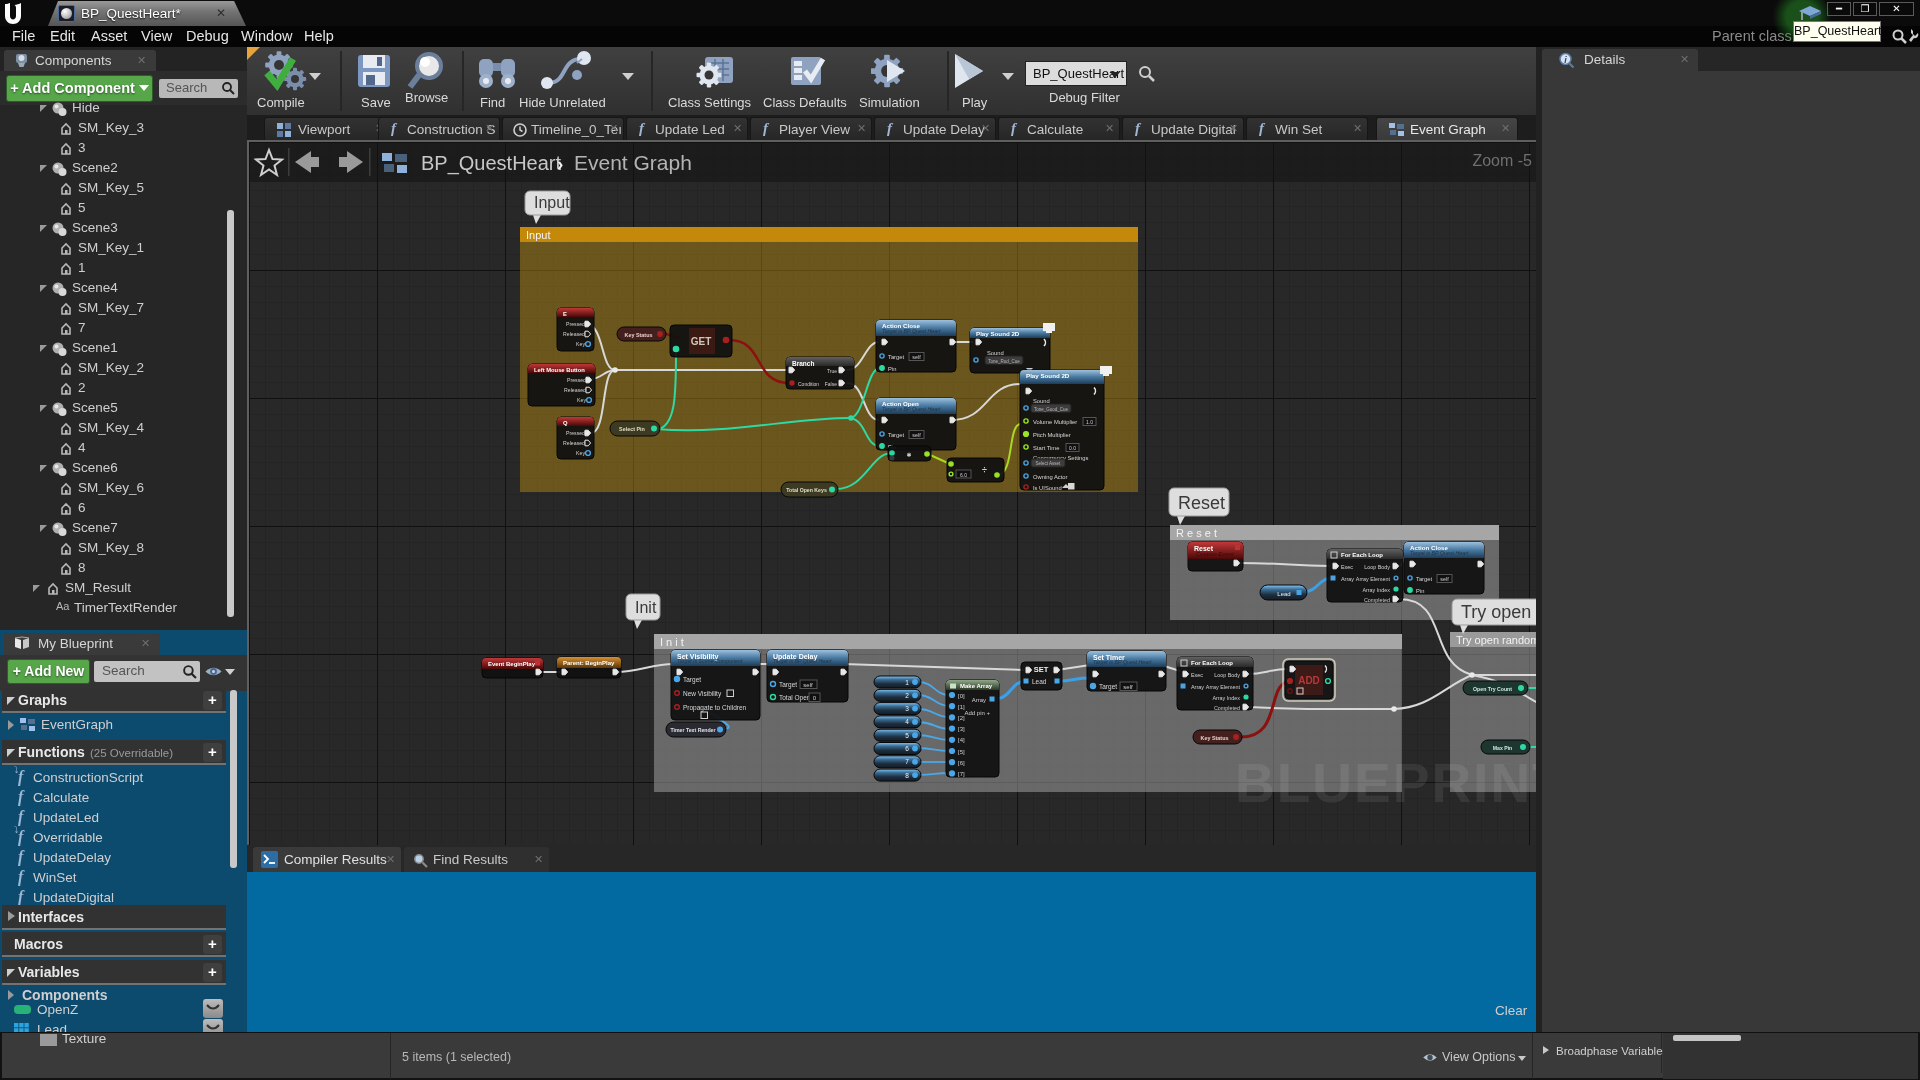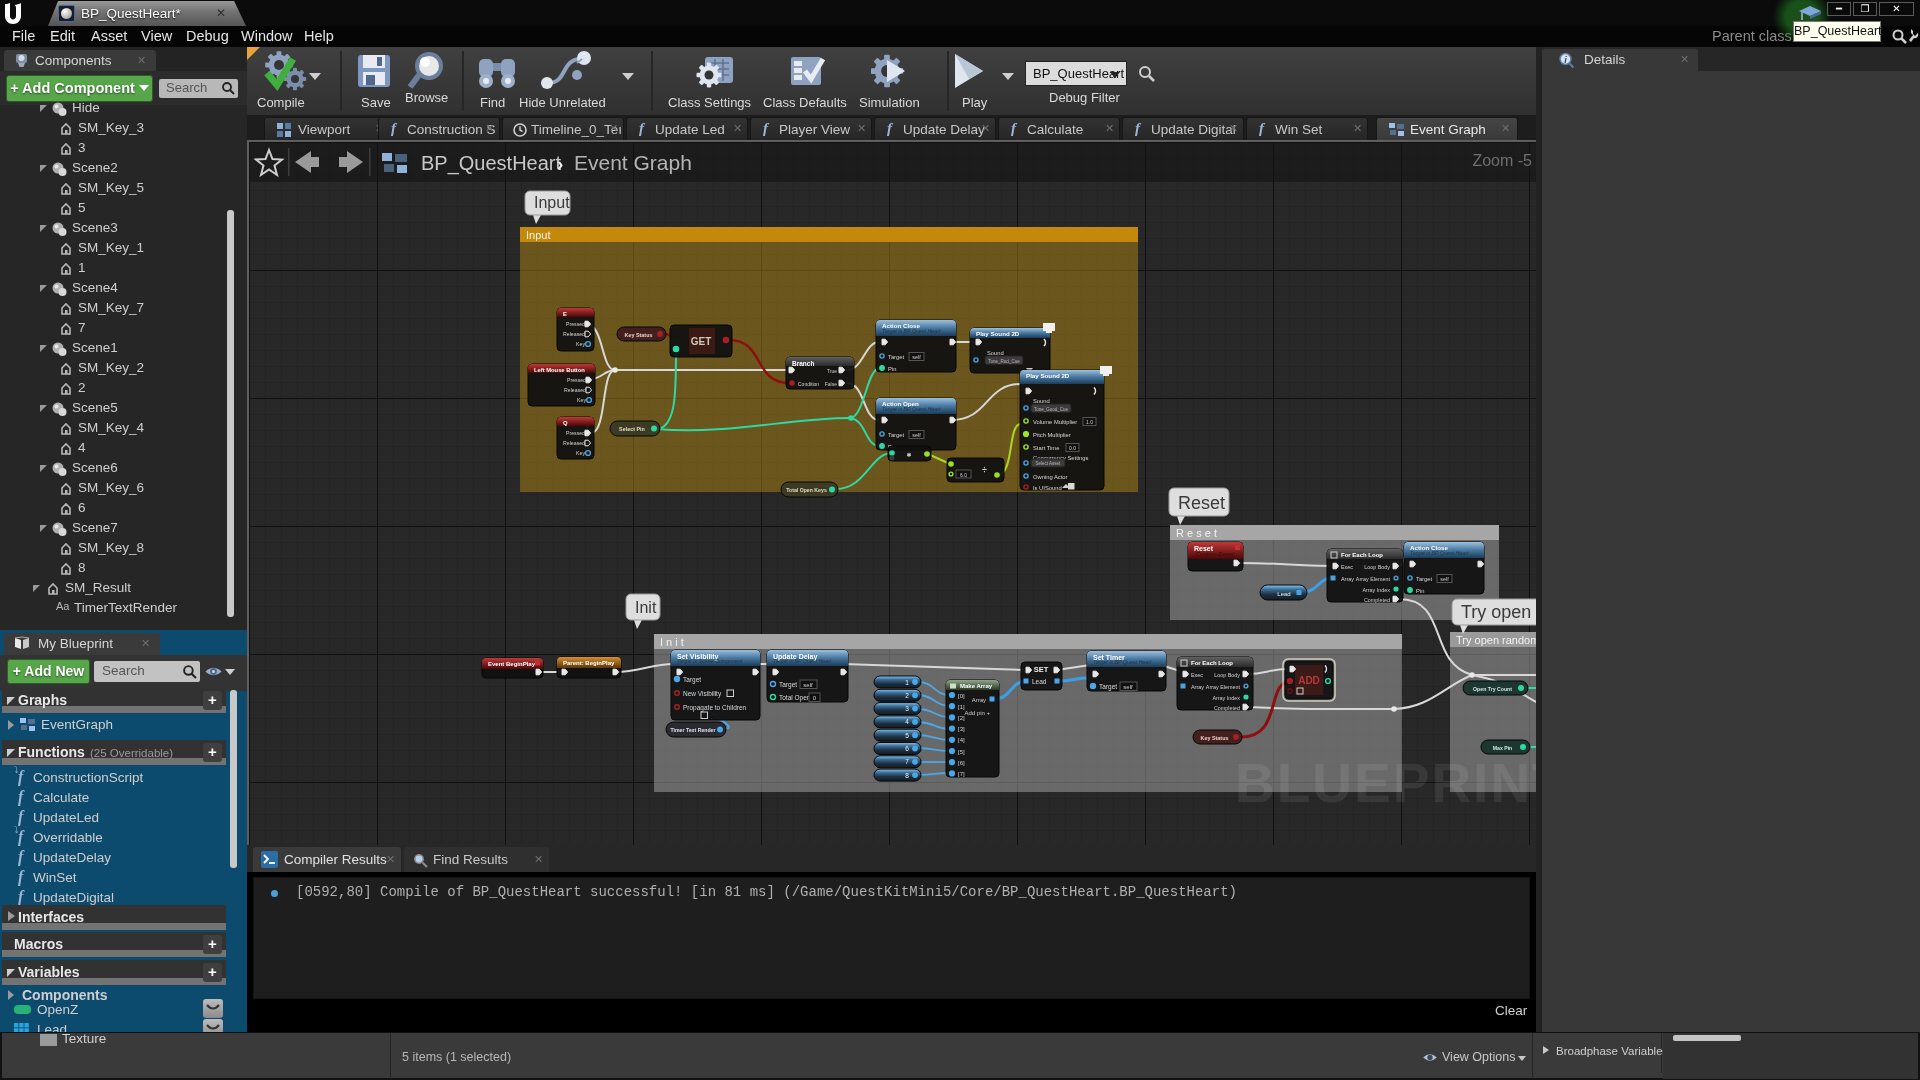--- a/index.html
+++ b/index.html
@@ -33,27 +33,27 @@
 .gtab .gx{position:absolute;top:4px;font-size:11px;color:#6f6f6f}
 .gtab .fic{position:absolute;top:2px;font-family:"Liberation Serif",serif;font-style:italic;font-weight:bold;font-size:15px;color:#9fb6d4}
 .gtab .tt{position:absolute;top:4px;white-space:nowrap}
 
 #graphwrap{left:247px;top:140px;width:1289px;height:705px;background:#282828;border-top:2px solid #5f5f5f;border-left:2px solid #5f5f5f;border-right:2px solid #5f5f5f;border-bottom:1px solid #4a4a4a}
 
 #comp{left:0;top:71px;width:247px;height:559px;background:#2c2c2c}
 #comptab{left:0;top:47px;width:247px;height:24px;background:#232323}
 #myblue{left:0;top:630px;width:247px;height:402px;background:#0c4a6e}
 
-#compiler{left:247px;top:845px;width:1289px;height:187px;background:#000000}
+#compiler{left:247px;top:845px;width:1289px;height:187px;background:#0369a1}
 #details{left:1542px;top:47px;width:378px;height:985px;background:#383838}
 #bottomstrip{left:2px;top:1032px;width:1916px;height:46px;background:#3a3a3a;border-top:1px solid #101010}
 .hdr{font-weight:bold;color:#e8e8e8}
 .treerow{position:absolute;color:#cfcfcf;font-size:13.5px;white-space:nowrap}
 .plus{position:absolute;width:19px;height:19px;background:#3f3f3f;border-radius:3px;color:#fff;font-weight:bold;text-align:center;line-height:18px;font-size:15px}
-.sechdr{position:absolute;left:2px;width:224px;height:25px;background:#323232;border-bottom:7px solid #737373}
+.sechdr{position:absolute;left:2px;width:224px;height:25px;background:#323232;border-bottom:2px solid #737373}
 </style></head>
 <body>
 <div id="root">
 
   <div class="abs" id="titlebar"></div>
   <svg class="abs" style="left:3px;top:3px" width="20" height="21" viewBox="0 0 20 21">
       <path d="M2 1 C4 1 6 0.5 7 0 L7 13 C7 15 8.5 16.5 10 16.5 C11.5 16.5 13 15 13 13 L13 5 C13 3.5 12.5 2.5 11.5 2 C13.5 1.8 16.5 1 18 0 L18 13 C18 17.5 14.5 21 10 21 C5.5 21 2 17.5 2 13 Z" fill="#ffffff"></path>
     </svg>
   <div class="abs" id="doctab">
       <span class="ticon">
@@ -1140,24 +1140,20 @@
     <span style="position:absolute;left:133px;top:6px;font-size:11px;color:#6f6f6f">✕</span>
   </div>
   <div class="abs" style="left:157px;top:2px;width:145px;height:25px;background:#2f2f2f;border-radius:3px 3px 0 0">
     <svg style="position:absolute;left:9px;top:6px" width="15" height="15" viewBox="0 0 15 15">
           <circle cx="6" cy="6" r="4.2" fill="#b8cfe8" stroke="#8a8a8a" stroke-width="1.5"></circle>
           <line x1="9.5" y1="9.5" x2="14" y2="14" stroke="#8a8a8a" stroke-width="2.2"></line>
         </svg>
     <span style="position:absolute;left:29px;top:5px;font-size:13.5px;color:#c8c8c8">Find Results</span>
     <span style="position:absolute;left:130px;top:6px;font-size:11px;color:#6f6f6f">✕</span>
   </div>
-  <div class="abs" style="left:6px;top:32px;width:1277px;height:122px;background:#1e1e1e;border:1px solid #151515">
-    <span style="position:absolute;left:17px;top:12px;width:7px;height:7px;border-radius:50%;background:#4a9fd8"></span>
-    <span style="position:absolute;left:42px;top:6px;font-family:'Liberation Mono',monospace;font-size:14px;color:#b0b0b0">[0592,80] Compile of BP_QuestHeart successful! [in 81 ms] (/Game/QuestKitMini5/Core/BP_QuestHeart.BP_QuestHeart)</span>
-  </div>
   <div class="abs" style="left:1248px;top:158px;font-size:13.5px;color:#cfcfcf">Clear</div>
 </div>
 
   <div class="abs" style="left:1536px;top:47px;width:6px;height:985px;background:#222"></div>
   <div class="abs" id="details">
   <div class="abs" style="left:0;top:0;width:378px;height:24px;background:#262626"></div>
   <div class="abs" style="left:0;top:2px;width:156px;height:22px;background:#383838;border-radius:3px 3px 0 0">
     <svg style="position:absolute;left:16px;top:3px" width="17" height="17" viewBox="0 0 17 17">
           <circle cx="7.5" cy="7" r="5.5" fill="#d8e2ee" stroke="#5b7ba3" stroke-width="1.5"></circle>
           <text x="7.5" y="10.5" font-size="9" font-weight="bold" fill="#2a4a70" text-anchor="middle" font-style="italic">i</text>

